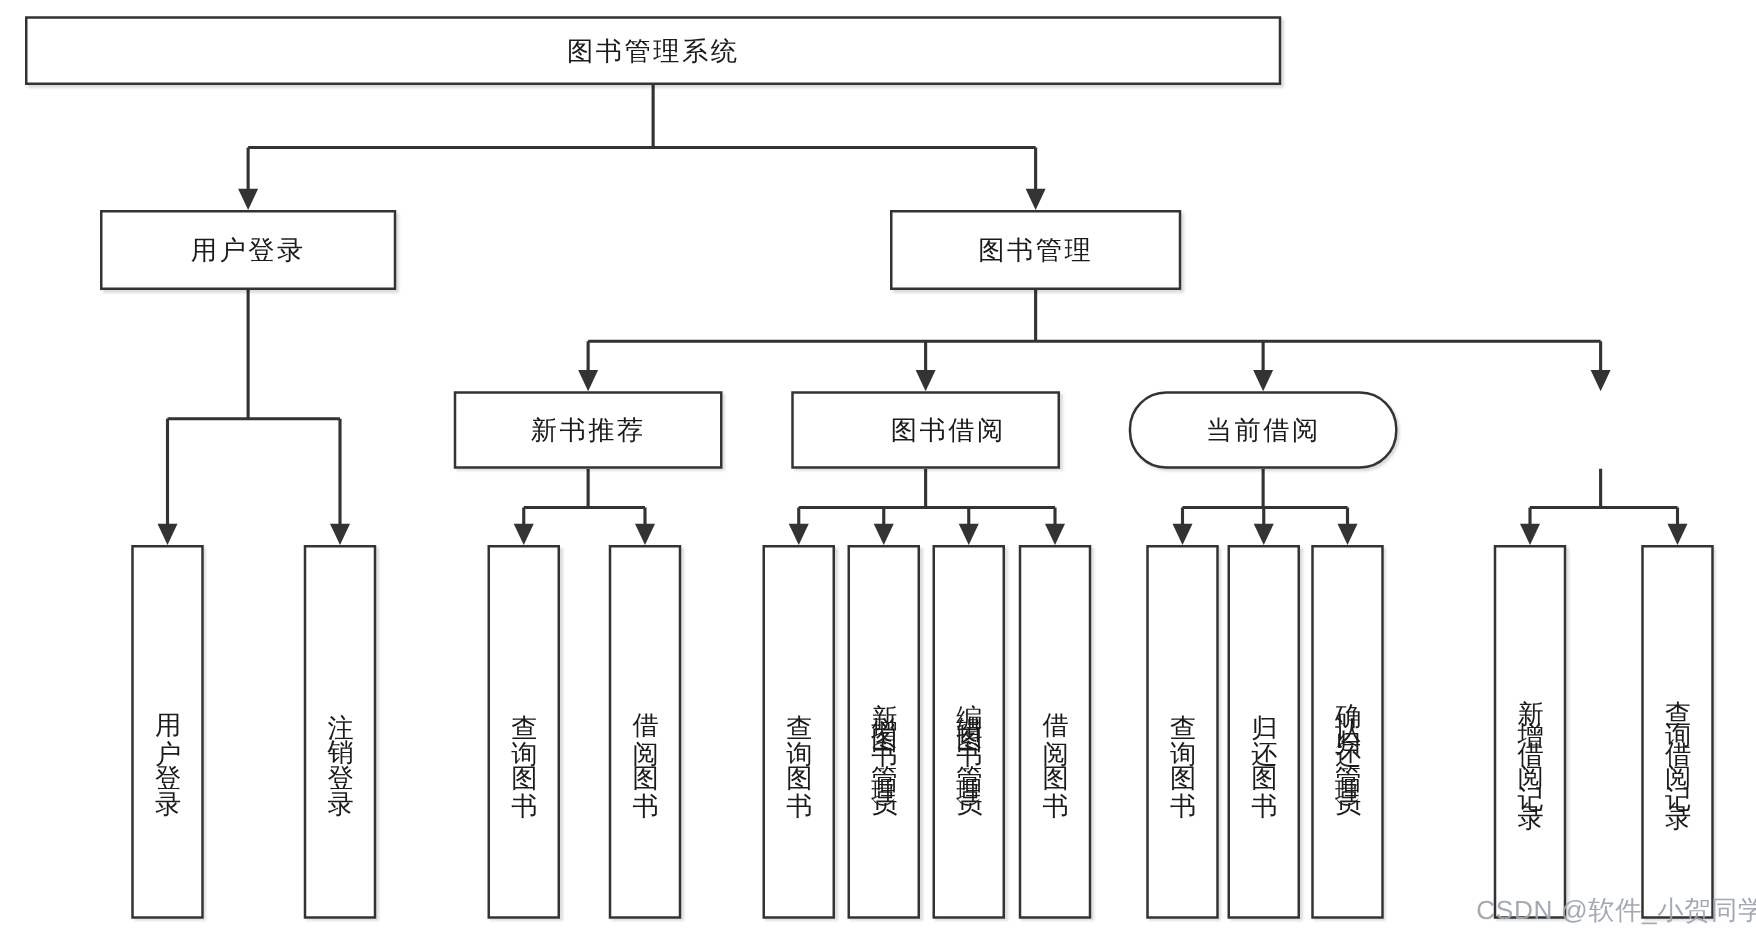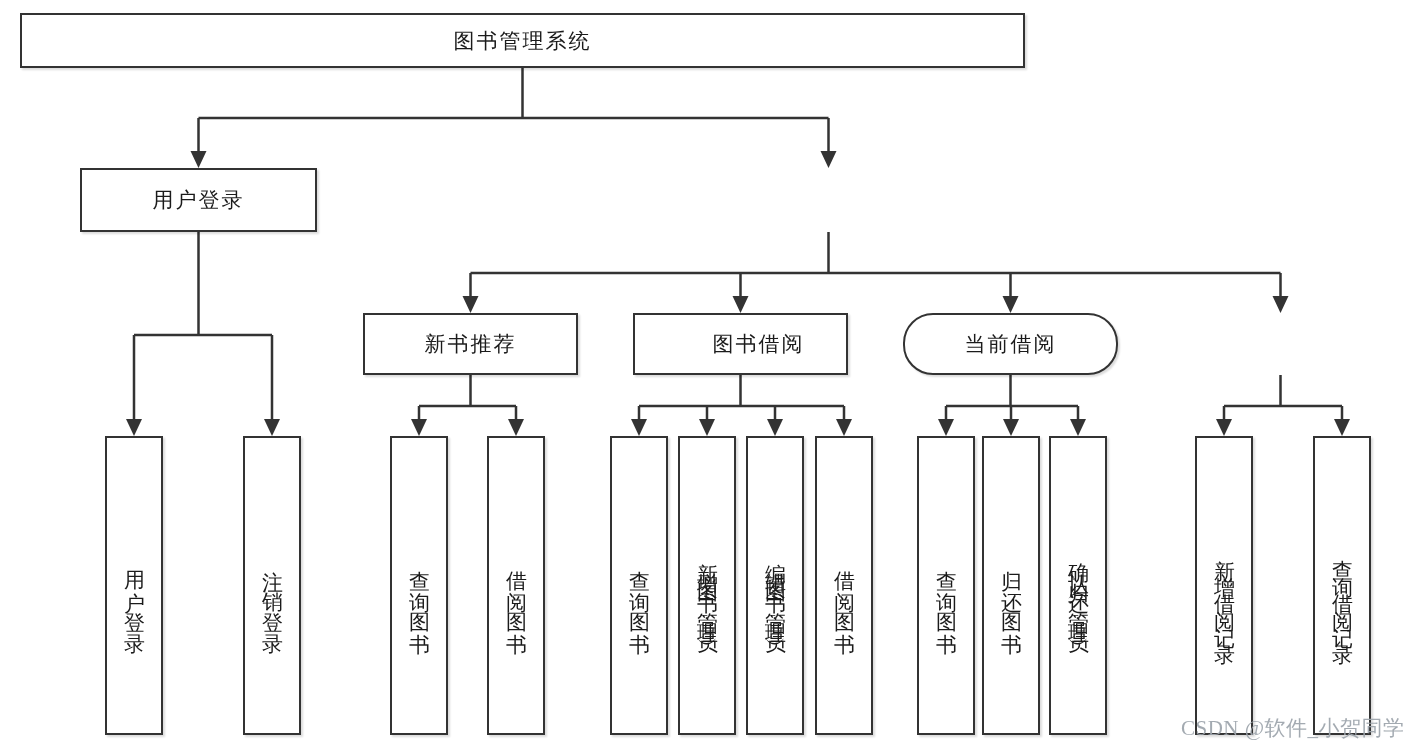--- a/index.html
+++ b/index.html
@@ -1,18 +1,18 @@
 <!DOCTYPE html>
 <html><head>
 <meta charset="utf-8">
 <style>
   html,body{margin:0;padding:0;background:#fff;}
   .stage{
     position:relative;width:1405px;height:747px;background:#ffffff;
-    font-family:Liberation Serif, serif;overflow:hidden;
+    font-family:Liberation Sans, sans-serif;overflow:hidden;
   }
   .wires{position:absolute;left:0;top:0;z-index:1;}
   .node{
     position:absolute;box-sizing:border-box;background:#ffffff;
     border:2.5px solid #333333;display:flex;align-items:center;justify-content:center;
     color:#1b1b1b;z-index:2;box-shadow:2px 2px 2px rgba(0,0,0,0.14);
   }
   .node .label{font-size:21px;letter-spacing:2px;white-space:nowrap;}
   .node .vlabel{
     writing-mode:vertical-rl;text-orientation:mixed;
@@ -81,20 +81,23 @@
     </g>
   </svg>
 
   <div class="node n-root">
     <span class="label">图书管理系统</span>
   </div>
 
   <div class="node n-login">
     <span class="label">用户登录</span>
   </div>
+  <div class="node n-mgmt">
+    <span class="label">图书管理</span>
+  </div>
 
   <div class="node lvl3 n-rec">
     <span class="label">新书推荐</span>
   </div>
   <div class="node lvl3 n-borrow">
     <span class="label">图书借阅</span>
   </div>
   <div class="node lvl3 n-current">
     <span class="label">当前借阅</span>
   </div>

